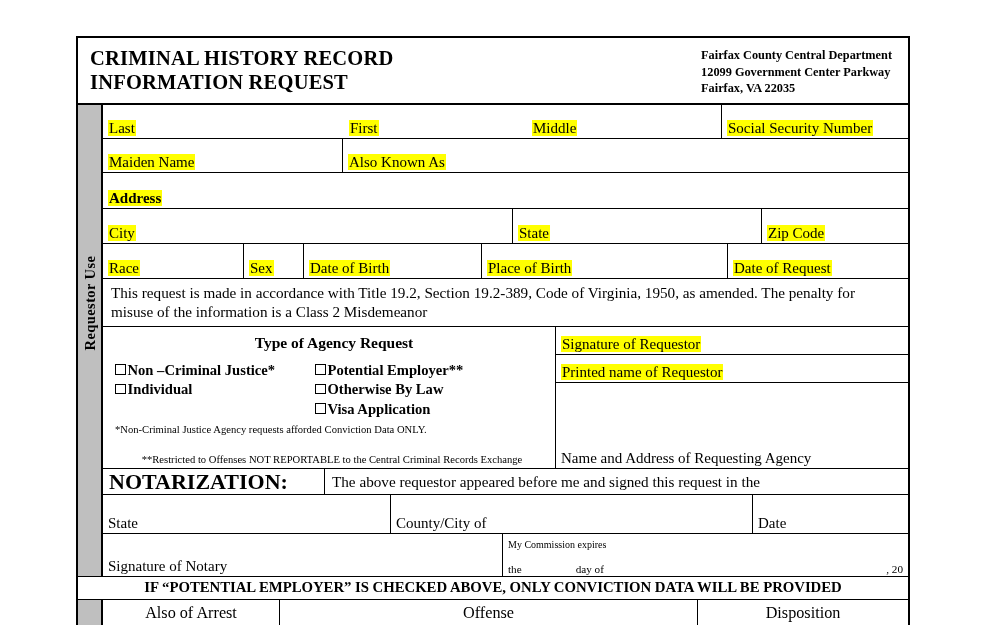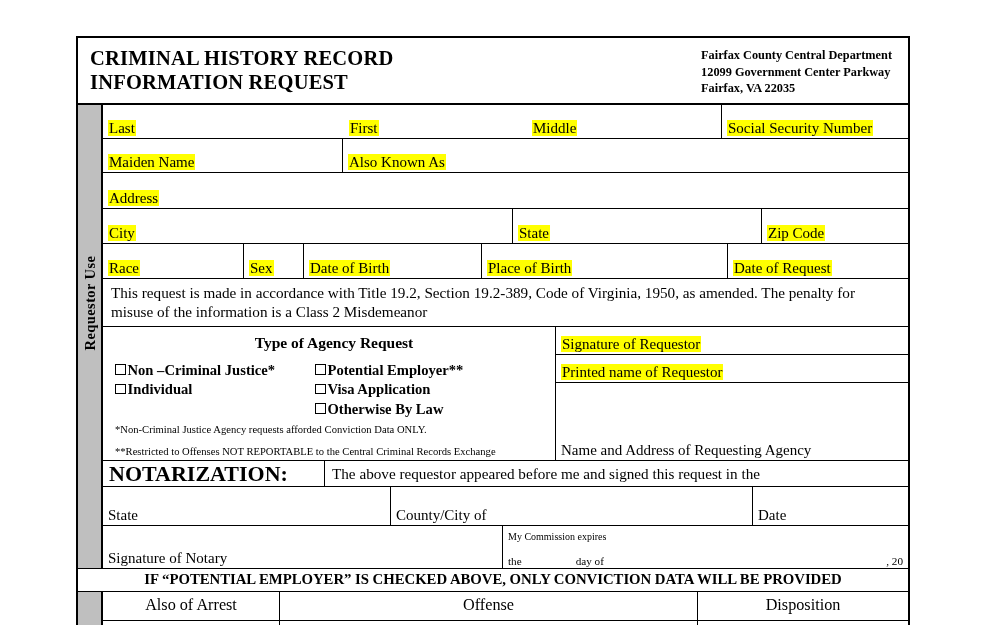--- a/index.html
+++ b/index.html
@@ -109,21 +109,21 @@
     line-height: 1.15;
     white-space: nowrap;
   }
   .hl {
     background: #ffff00;
     padding: 0 1px;
   }
 
   .h34 { height: 34px; }
   .h35 { height: 35px; }
-  .h36 { height: 36px; }
+  .h36 { height: 36px; font-weight: bold; }
 
   
   .statute {
     padding: 4px 10px 5px 8px;
     font-size: 15.2px;
     line-height: 1.25;
     border-bottom: 1.6px solid #000;
   }
 
   
@@ -349,26 +349,26 @@
         <div class="agency-wrap">
           <div class="agency-left">
             <div class="agency-title">Type of Agency Request</div>
             <div class="cb-grid">
               <div class="cb-col">
                 <div class="cb-item"><span class="cbx"></span><span>Non –Criminal Justice*</span></div>
                 <div class="cb-item"><span class="cbx"></span><span>Individual</span></div>
               </div>
               <div class="cb-col wide">
                 <div class="cb-item"><span class="cbx"></span><span>Potential Employer**</span></div>
+                <div class="cb-item"><span class="cbx"></span><span>Otherwise By Law</span></div>
                 <div class="cb-item"><span class="cbx"></span><span>Visa Application</span></div>
-                <div class="cb-item"><span class="cbx"></span><span>Otherwise By Law</span></div>
               </div>
             </div>
             <div class="foot">*Non-Criminal Justice Agency requests afforded Conviction Data ONLY.</div>
-            <div class="foot" style="margin-top:8px;">**Restricted to Offenses NOT REPORTABLE to the Central Criminal Records Exchange</div>
+            <div class="foot" style="margin-top:16px;text-align:center;">**Restricted to Offenses NOT REPORTABLE to the Central Criminal Records Exchange</div>
           </div>
 
           <div class="agency-right">
             <div class="ar-cell ar-h1">
               <span class="flabel"><span class="hl">Signature of Requestor</span></span>
             </div>
             <div class="ar-cell ar-h2">
               <span class="flabel"><span class="hl">Printed name of Requestor</span></span>
             </div>
             <div class="ar-cell ar-h3">

